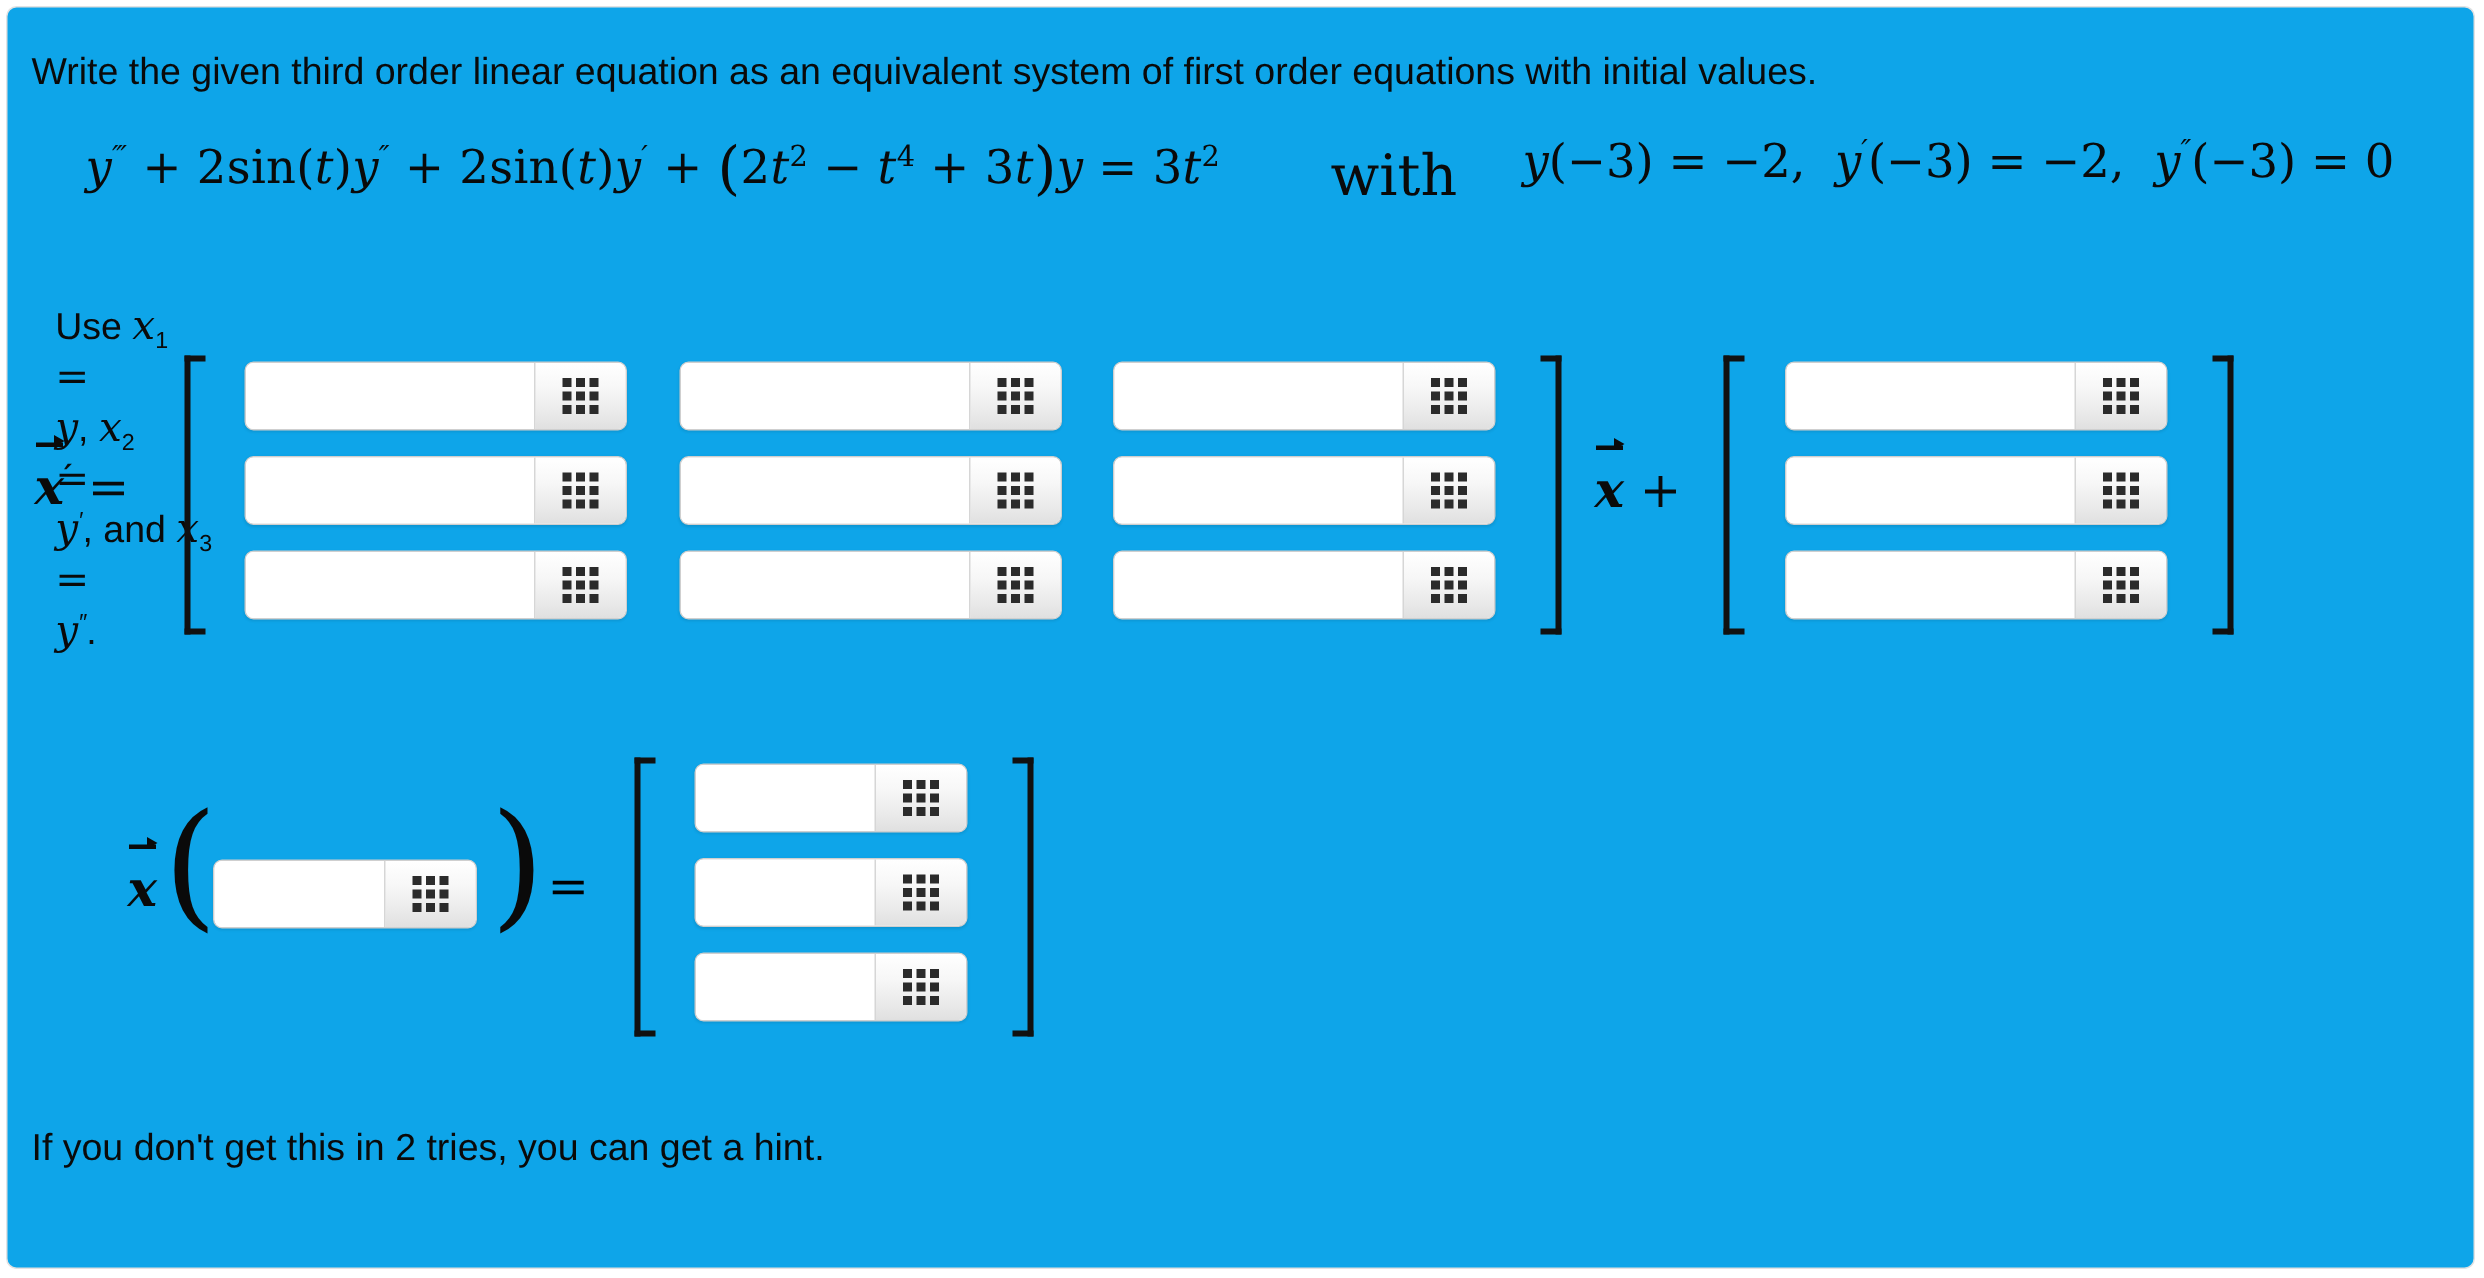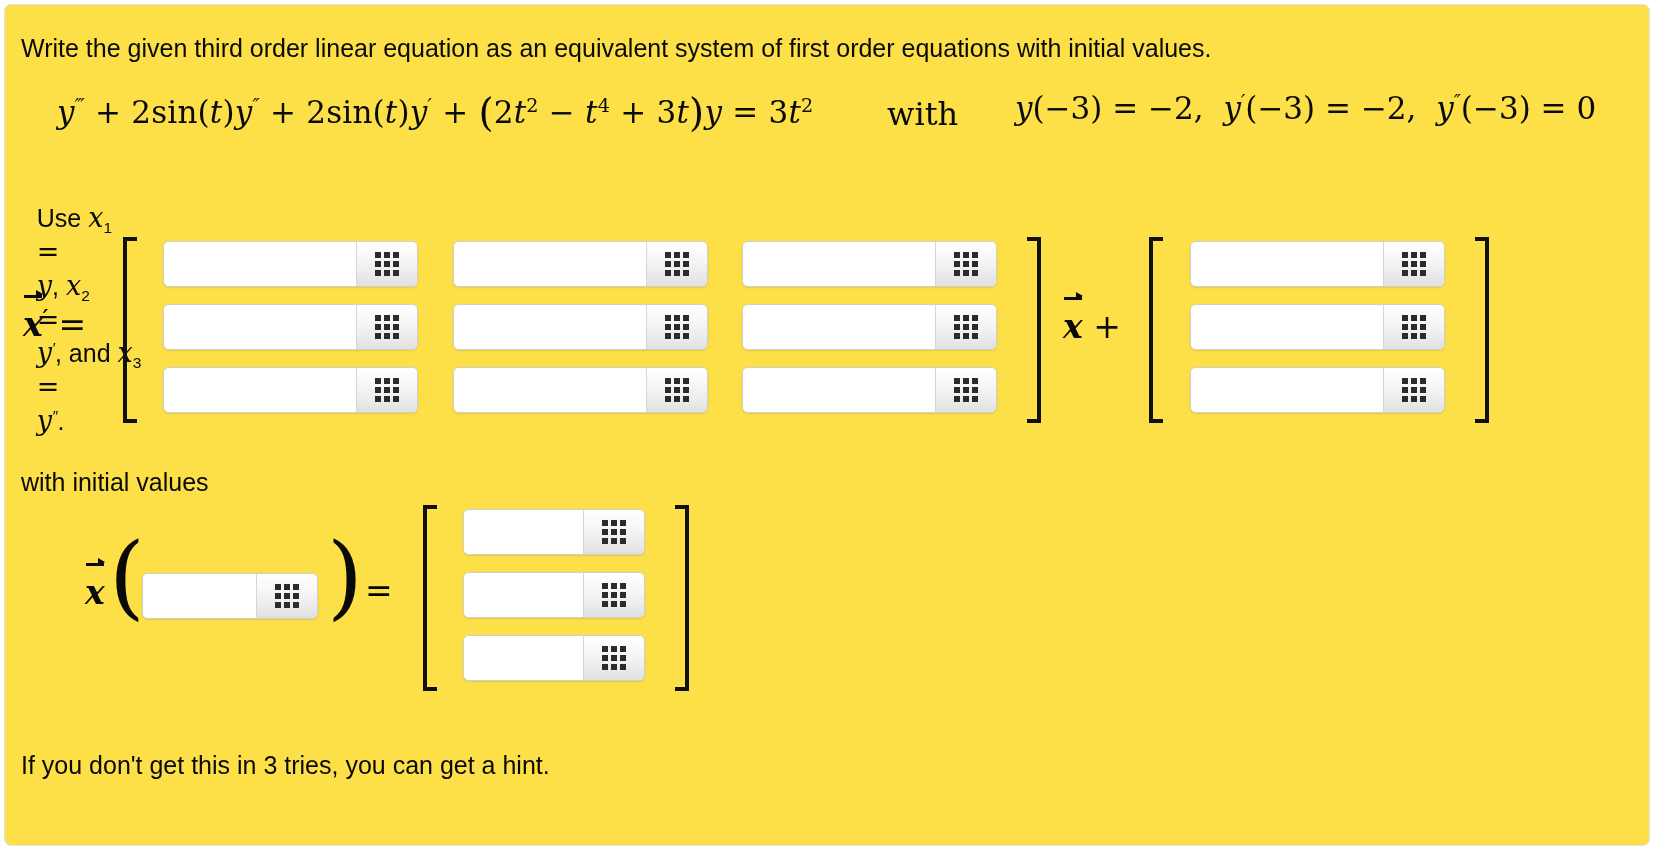--- a/index.html
+++ b/index.html
@@ -12,21 +12,21 @@
     height: 852px;
     font-family: "Liberation Sans", sans-serif;
     overflow: hidden;
   }
   #page {
     position: absolute;
     left: 4px;
     top: 4px;
     width: 1646px;
     height: 842px;
-    background: #fde047;
+    background: #0ea5e9;
     border: 1px solid #e2e2e2;
     border-radius: 7px;
     box-sizing: border-box;
     overflow: hidden;
   }
 
   
   .prose {
     font-family: "Liberation Sans", sans-serif;
     font-size: 25px;
@@ -66,21 +66,21 @@
     position: absolute;
     left: 52px;
     top: 85px;
     font-size: 31px;
   }
   #equation-row .eq-main { letter-spacing: 0.2px; }
   #with-word {
     position: absolute;
     left: 882px;
     top: 90px;
-    font-size: 32px;
+    font-size: 38px;
     font-family: "DejaVu Serif","Liberation Serif",serif;
   }
   #initial-conds {
     position: absolute;
     left: 1010px;
     top: 85px;
     font-size: 31px;
   }
 
   
@@ -525,21 +525,20 @@
         </span>
     </span>
   </div>
 
   <div class="bracket right" style="left:1462px; top:232px; height:186px;">
     <span class="bar"></span>
     <span class="tip top"></span>
     <span class="tip bot"></span>
   </div>
 
-  <div id="with-initial-values" class="prose">with initial values</div>
 
   <div id="iv-x-label" class="mathserif">
     <span class="vecarrow">x</span>
   </div>
   <div id="iv-paren-open" class="paren">(</div>
 
   <div class="mathinput" style="left:137px; top:568px; width:176px;">
     <input class="field" type="text" value="" style="">
     <span class="palette-btn">
       <span class="gridicon">
@@ -613,15 +612,15 @@
         </span>
     </span>
   </div>
 
   <div class="bracket right" style="left:662px; top:500px; height:186px;">
     <span class="bar"></span>
     <span class="tip top"></span>
     <span class="tip bot"></span>
   </div>
 
-  <div id="footer-note" class="prose">If you don't get this in 3 tries, you can get a hint.</div>
+  <div id="footer-note" class="prose">If you don't get this in 2 tries, you can get a hint.</div>
 
 </div>
 
 </body></html>

